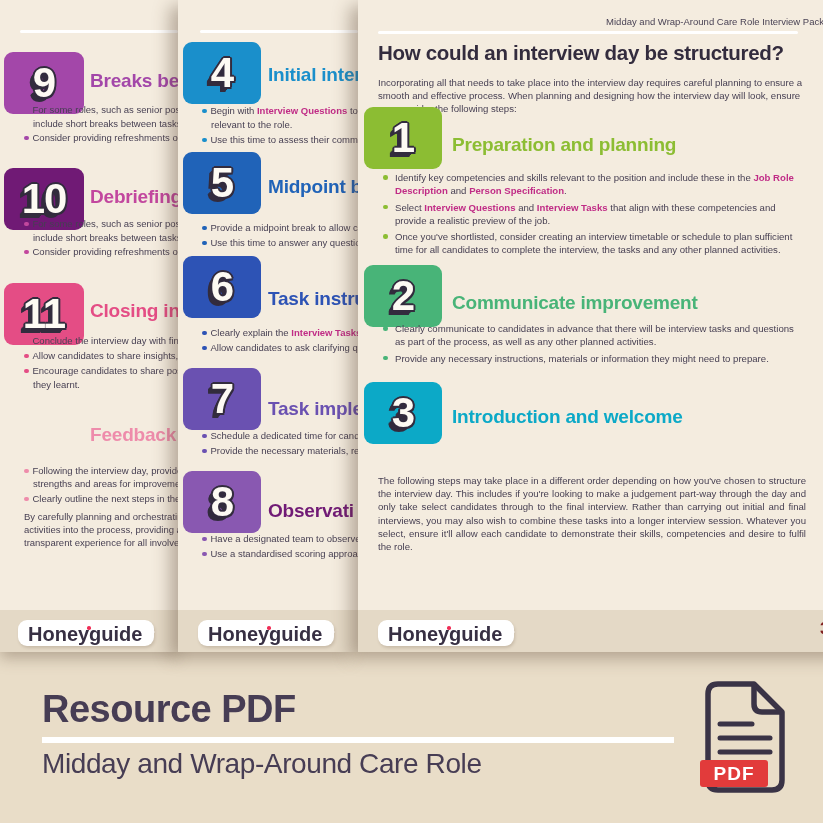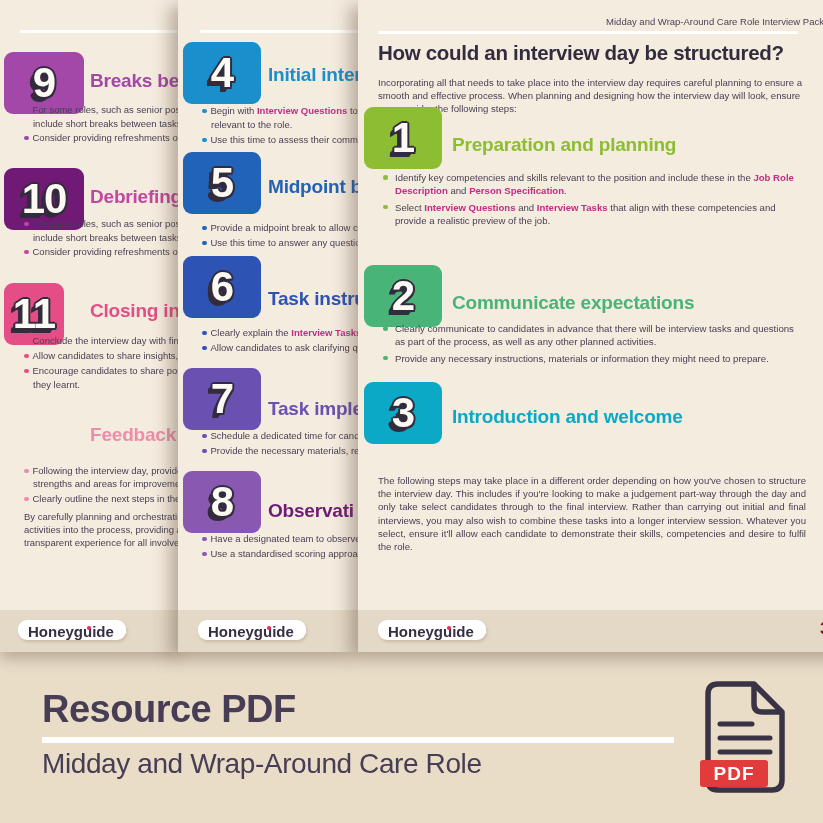--- a/index.html
+++ b/index.html
@@ -43,21 +43,21 @@
   .h1{position:absolute;font-size:20.5px;font-weight:800;color:#332c3e;letter-spacing:-.3px;white-space:nowrap;}
   .body-t{position:absolute;font-size:9.6px;line-height:13.2px;color:#463f52;}
   .just{text-align:justify;}
   .blist{position:absolute;}
   .fb{position:relative;padding-left:13px;margin-bottom:3.5px;font-size:9.6px;line-height:13px;color:#463f52;}
   .fb .d{position:absolute;left:1px;top:4px;width:4.5px;height:4.5px;border-radius:50%;}
   
   .fband{position:absolute;left:0;right:0;top:610px;height:42px;background:#e4d9c6;}
   .logo{
     position:absolute;top:620px;background:#ffffff;border-radius:9px;
-    padding:3px 12px 0 10px;font-size:15px;font-weight:800;color:#372f43;
+    padding:3px 12px 0 10px;font-size:20px;font-weight:800;color:#372f43;
     box-shadow:1px 2px 3px rgba(84,62,45,.18);white-space:nowrap;
   }
   .logo::after{
     content:'';position:absolute;right:-6px;top:7px;
     border:5px solid transparent;border-left:7px solid #ffffff;
   }
   .idot{position:absolute;width:3.6px;height:3.6px;border-radius:50%;background:#ef2d56;left:69px;top:6px;}
   .pgnum{position:absolute;top:620px;right:10px;color:#7f1d1d;}
   .pg-big{font-size:16px;font-weight:800;}
   .pg-small{font-size:10px;font-weight:400;}
@@ -97,21 +97,21 @@
   <div class="ln" style="top:132px"><span class="d" style="background: rgb(163, 71, 169);"></span><span>Consider providing refreshments or a c</span></div>
 
   <div class="nb" style="left: 4px; top: 168px; width: 80px; background: #701a75;">
       <span class="num">10</span>
     </div>
   <div class="step-h" style="left: 90px; top: 186px; color: rgb(194, 71, 158);">Debriefing</div>
   <div class="ln" style="top:218px"><span class="d" style="background: rgb(194, 71, 158);"></span><span>For some roles, such as senior positions</span></div>
   <div class="ln cont" style="top:232px"><span>include short breaks between tasks to g</span></div>
   <div class="ln" style="top:246px"><span class="d" style="background: rgb(194, 71, 158);"></span><span>Consider providing refreshments or a c</span></div>
 
-  <div class="nb" style="left: 4px; top: 283px; width: 60px; background: rgb(228, 77, 133);">
+  <div class="nb" style="left: 4px; top: 283px; width: 80px; background: rgb(228, 77, 133);">
       <span class="num">11</span>
     </div>
   <div class="step-h" style="left: 90px; top: 300px; color: rgb(228, 77, 133);">Closing int</div>
   <div class="ln" style="top:335px"><span class="d" style="background: rgb(228, 77, 133);"></span><span>Conclude the interview day with final int</span></div>
   <div class="ln" style="top:350px"><span class="d" style="background: rgb(228, 77, 133);"></span><span>Allow candidates to share insights, disc</span></div>
   <div class="ln" style="top:365px"><span class="d" style="background: rgb(228, 77, 133);"></span><span>Encourage candidates to share post-in</span></div>
   <div class="ln cont" style="top:379px"><span>they learnt.</span></div>
 
   <div class="step-h" style="left: 90px; top: 424px; color: rgb(238, 140, 171);">Feedback</div>
   <div class="ln" style="top:465px"><span class="d" style="background: rgb(238, 140, 171);"></span><span>Following the interview day, provide fee</span></div>
@@ -175,26 +175,27 @@
   <div class="h1" style="left:20px;top:41px">How could an interview day be structured?</div>
   <div class="body-t" style="left:20px;top:76px;width:428px">Incorporating all that needs to take place into the interview day requires careful planning to ensure a smooth and effective process. When planning and designing how the interview day will look, ensure you consider the following steps:</div>
 
   <div class="nb" style="left: 6px; top: 107px; background: rgb(140, 189, 51);">
       <span class="num">1</span>
     </div>
   <div class="step-h" style="left: 94px; top: 134px; color: rgb(140, 189, 51);">Preparation and planning</div>
   <div class="blist" style="left:24px;top:171px;width:420px">
     <div class="fb"><span class="d" style="background: rgb(140, 189, 51);"></span><span>Identify key competencies and skills relevant to the position and include these in the </span><span class="lnk">Job Role Description</span><span> and </span><span class="lnk">Person Specification</span><span>.</span></div>
     <div class="fb"><span class="d" style="background: rgb(140, 189, 51);"></span><span>Select </span><span class="lnk">Interview Questions</span><span> and </span><span class="lnk">Interview Tasks</span><span> that align with these competencies and provide a realistic preview of the job.</span></div>
+    <div class="fb"><span class="d" style="background: rgb(140, 189, 51);"></span><span>Once you've shortlisted, consider creating an interview timetable or schedule to plan sufficient time for all candidates to complete the interview, the tasks and any other planned activities.</span></div>
   </div>
 
   <div class="nb" style="left: 6px; top: 265px; background: rgb(72, 180, 120);">
       <span class="num">2</span>
     </div>
-  <div class="step-h" style="left: 94px; top: 292px; color: rgb(72, 180, 120);">Communicate expectations</div>
+  <div class="step-h" style="left: 94px; top: 292px; color: rgb(72, 180, 120);">Communicate improvement</div>
   <div class="blist" style="left:24px;top:322px;width:420px">
     <div class="fb"><span class="d" style="background: rgb(72, 180, 120);"></span><span>Clearly communicate to candidates in advance that there will be interview tasks and questions as part of the process, as well as any other planned activities.</span></div>
     <div class="fb"><span class="d" style="background: rgb(72, 180, 120);"></span><span>Provide any necessary instructions, materials or information they might need to prepare.</span></div>
   </div>
 
   <div class="nb" style="left: 6px; top: 382px; background: rgb(12, 169, 199);">
       <span class="num">3</span>
     </div>
   <div class="step-h" style="left: 94px; top: 406px; color: rgb(12, 169, 199);">Introduction and welcome</div>
 

